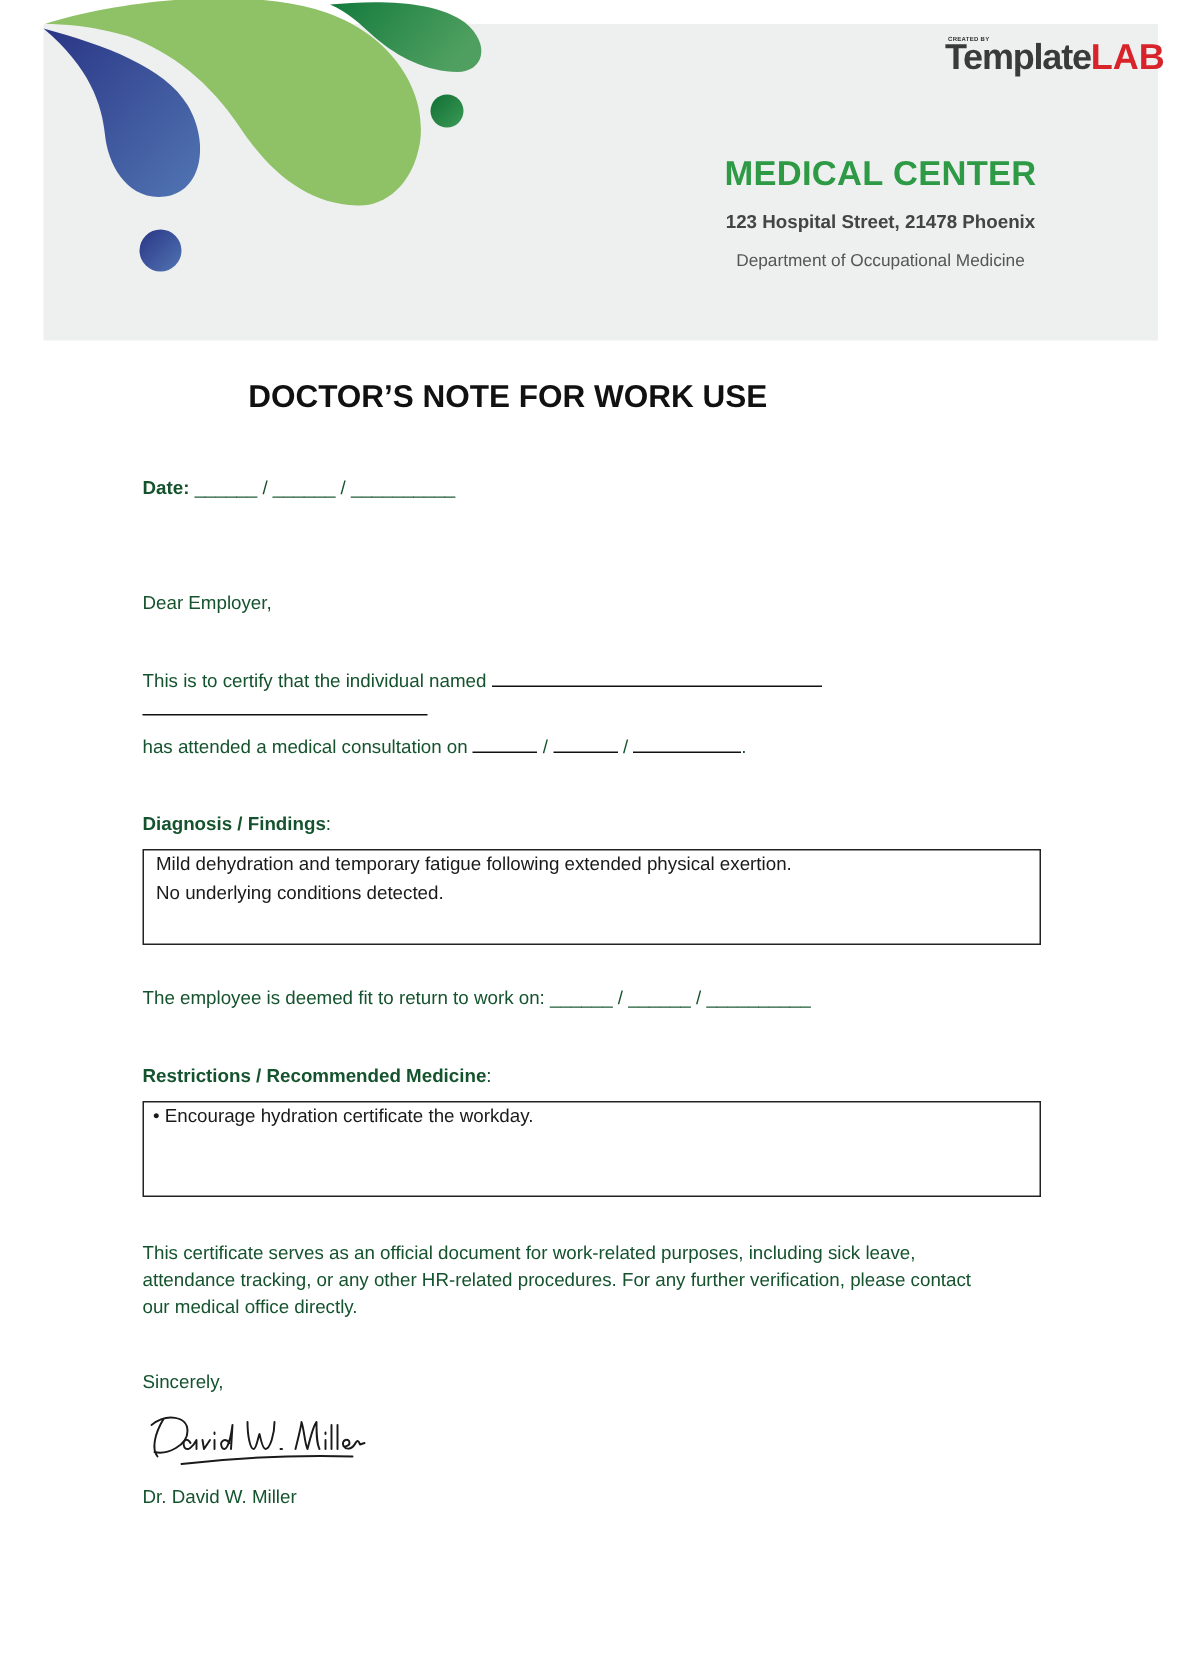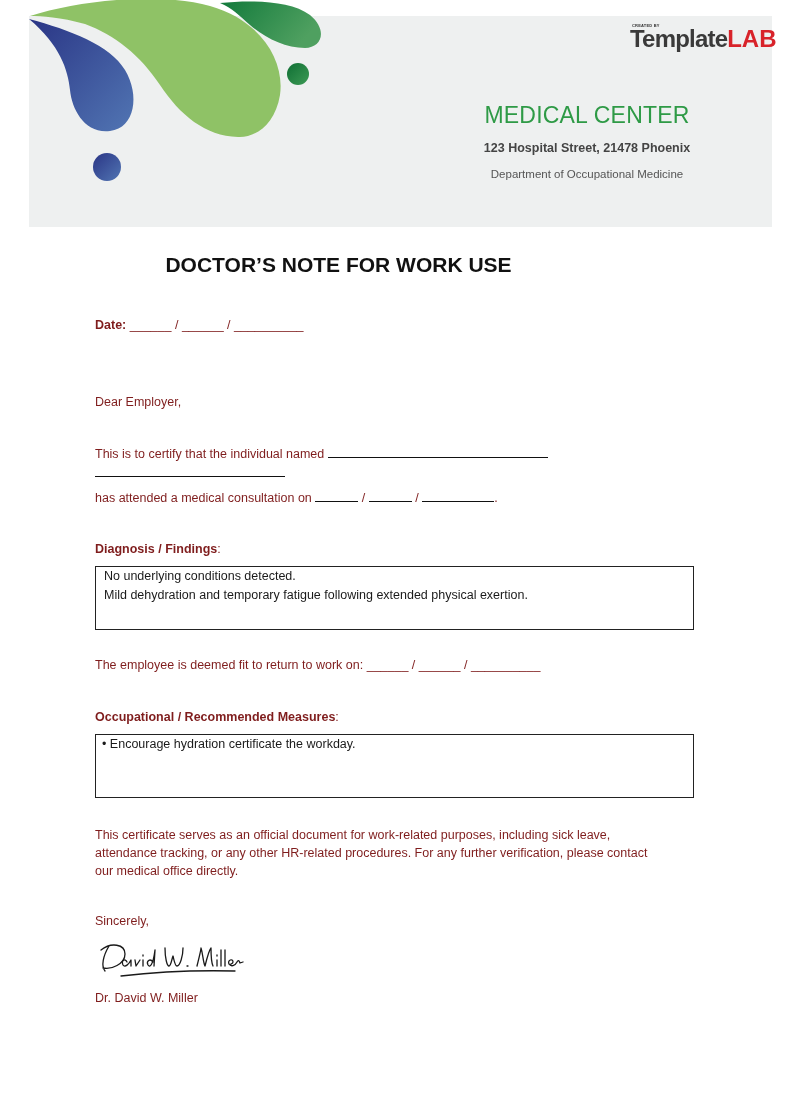--- a/index.html
+++ b/index.html
@@ -23,37 +23,37 @@
     font-size: 4px; font-weight: bold; letter-spacing: 0.2px; color: #333;
   }
   .brand-word {
     position: absolute; left: 10px; top: 5px;
     font-size: 24px; font-weight: bold; letter-spacing: -0.8px; white-space: nowrap;
   }
   .brand-template { color: #3a3a3a; }
   .brand-lab { color: #d8232a; letter-spacing: 0; }
   .center-name {
     left: 480px; top: 102px; width: 214px; text-align: center;
-    font-size: 23px; font-weight: normal; color: #2e9a46; letter-spacing: 0.2px;
+    font-size: 23px; font-weight: bold; color: #2e9a46; letter-spacing: 0.2px;
     white-space: nowrap;
   }
   .center-address {
     left: 470px; top: 141px; width: 234px; text-align: center;
     font-size: 12.5px; font-weight: bold; color: #444; white-space: nowrap;
   }
   .center-dept {
     left: 470px; top: 168px; width: 234px; text-align: center;
     font-size: 11.5px; color: #555; white-space: nowrap;
   }
   .doc-title {
     left: 0; top: 253px; width: 677px; text-align: center;
     font-size: 21px; font-weight: bold; color: #111; white-space: nowrap;
   }
   .line {
-    font-size: 12.5px; color: #7f1d1d; white-space: nowrap; left: 95px;
+    font-size: 12.5px; color: #14532d; white-space: nowrap; left: 95px;
   }
   .bold { font-weight: bold; }
   .blank {
     display: inline-block; border-bottom: 1.5px solid #111; height: 11px;
     vertical-align: baseline;
   }
   .box {
     left: 95px; width: 597px; border: 1.5px solid #222; background: #fff;
   }
   .box-text { font-size: 12.5px; line-height: 17.5px; padding: 1px 0 0 8px; white-space: nowrap; }
@@ -121,31 +121,31 @@
   <span>/</span>
   <span class="blank" style="width:43px;"></span>
   <span>/</span>
   <span class="blank" style="width:72px;"></span><span>.</span>
 </div>
 
 <div class="abs line" style="top:542px;">
   <span class="bold">Diagnosis / Findings</span><span>:</span>
 </div>
 <div class="abs box" style="top:566px; height:62px;">
+  <div class="box-text">Mild dehydration and temporary fatigue following extended physical exertion.</div>
   <div class="box-text">No underlying conditions detected.</div>
-  <div class="box-text">Mild dehydration and temporary fatigue following extended physical exertion.</div>
 </div>
 
 <div class="abs line" style="top:658px;">
   <span>The employee is deemed fit to return to work on:</span>
   <span>______ / ______ / __________</span>
 </div>
 
 <div class="abs line" style="top:710px;">
-  <span class="bold">Occupational / Recommended Measures</span><span>:</span>
+  <span class="bold">Restrictions / Recommended Medicine</span><span>:</span>
 </div>
 <div class="abs box" style="top:734px; height:62px;">
   <div class="box-text" style="padding-left:6px;">• Encourage hydration certificate the workday.</div>
 </div>
 
 <div class="abs line" style="top:826px; line-height:18px;">
   <div>This certificate serves as an official document for work-related purposes, including sick leave,</div>
   <div>attendance tracking, or any other HR-related procedures. For any further verification, please contact</div>
   <div>our medical office directly.</div>
 </div>

